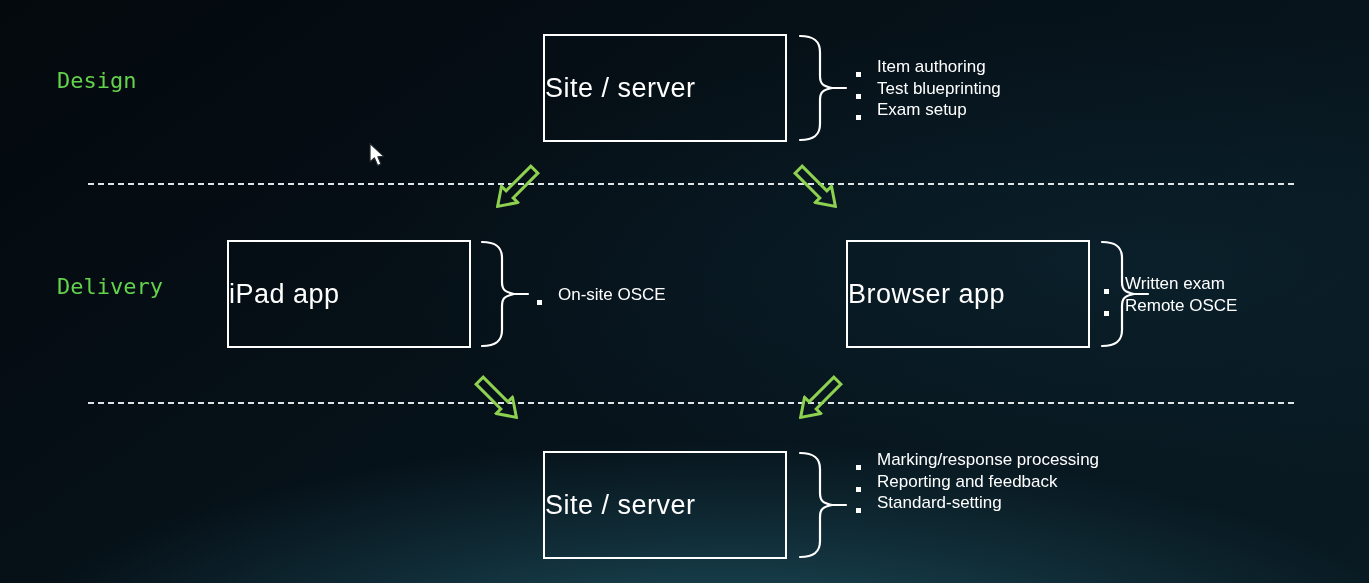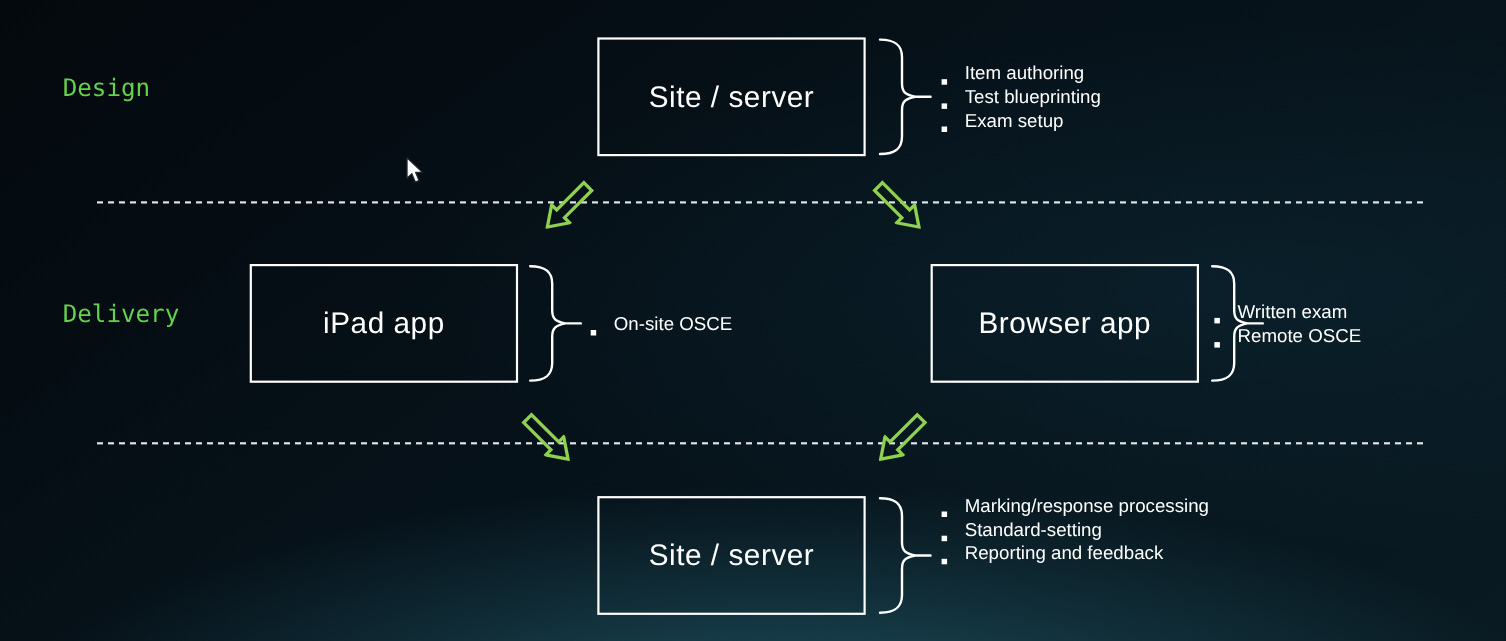--- a/index.html
+++ b/index.html
@@ -18,21 +18,21 @@
     font-size:22px; line-height:24px; color:#63d24d; white-space:nowrap;
   }
   .divider {
     position:absolute; left:88px; width:1208px; height:2px;
     background:repeating-linear-gradient(90deg, #e9eff1 0 6px, transparent 6px 10px);
     opacity:0.95;
   }
   .box {
     position:absolute; width:244px; height:108px;
     border:2.5px solid #ffffff;
-    display:flex; align-items:center; justify-content:center;
+    display:flex; align-items:center; 
   }
   .box-title {
     color:#ffffff; font-size:27px; letter-spacing:0.5px; white-space:nowrap;
   }
   .brace { position:absolute; width:50px; height:108px; }
   .brace svg { display:block; width:50px; height:108px; }
   .bullets {
     position:absolute; height:108px;
     display:flex; flex-direction:column; justify-content:center;
   }
@@ -143,25 +143,25 @@
       <path d="M2 2 C16 2, 22 7, 22 18 L22 42 C22 50, 25 52, 34 54 C25 56, 22 58, 22 66 L22 90 C22 101, 16 106, 2 106 M34 54 L48 54" fill="none" stroke="#ffffff" stroke-width="2.2" stroke-linecap="round"></path>
     </svg>
   </div>
   <div class="bullets" style="left:856px;top:427px">
     <div class="bullet-row">
       <span class="bullet-sq"></span>
       <span class="bullet-text">Marking/response processing</span>
     </div>
     <div class="bullet-row">
       <span class="bullet-sq"></span>
-      <span class="bullet-text">Standard-setting</span>
+      <span class="bullet-text">Reporting and feedback</span>
     </div>
     <div class="bullet-row">
       <span class="bullet-sq"></span>
-      <span class="bullet-text">Reporting and feedback</span>
+      <span class="bullet-text">Standard-setting</span>
     </div>
   </div>
 
   <div class="cursor" style="left:368px;top:142px">
     <svg viewBox="0 0 18 27" width="18" height="27">
       <path d="M2 1.5 L2 20 L6.4 16 L9.6 23.6 L13 22.1 L9.9 14.8 L15.8 14.4 Z" fill="#ffffff" stroke="#20262a" stroke-width="1.2" stroke-linejoin="round"></path>
     </svg>
   </div>
 
 </div>

